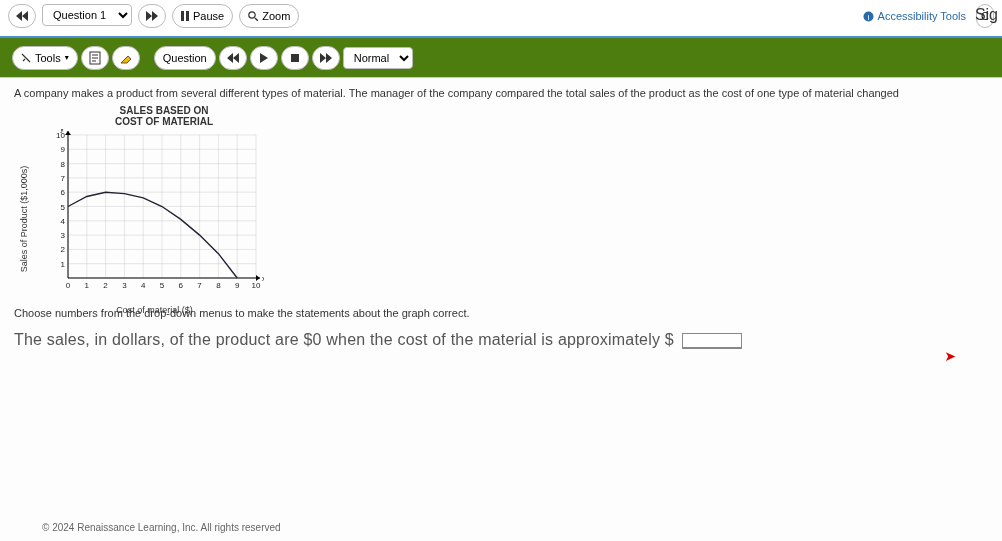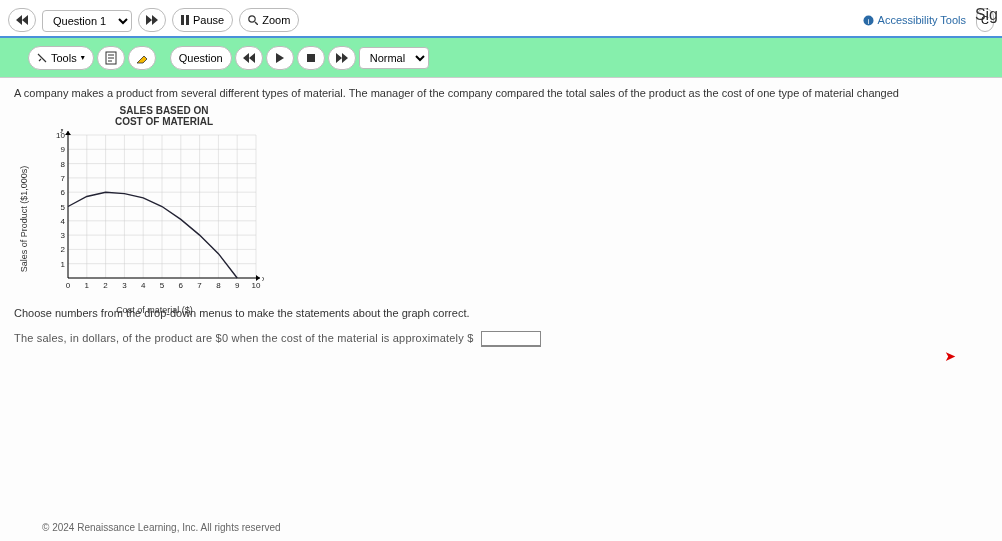--- a/index.html
+++ b/index.html
@@ -1,32 +1,32 @@
 <!DOCTYPE html>
 <html><head>
 <meta charset="utf-8">
 <style>
 * { box-sizing: border-box; margin: 0; padding: 0; }
 body { font-family: Arial, Helvetica, sans-serif; font-size: 12px; color: #333; background: #f5f5f5; width: 1002px; height: 541px; overflow: hidden; position: relative; }
-.topbar { display: flex; align-items: flex-end; gap: 6px; padding: 4px 8px; background: #fff; border-bottom: 2px solid #4a90d9; height: 38px; }
+.topbar { display: flex; align-items: flex-start; gap: 6px; padding: 4px 8px; background: #fff; border-bottom: 2px solid #4a90d9; height: 38px; }
 .btn { display: inline-flex; align-items: center; justify-content: center; gap: 4px; padding: 4px 8px; border: 1px solid #bbb; border-radius: 12px; background: #fff; font-size: 11px; cursor: pointer; min-height: 24px; }
 .btn.square { width: 28px; padding: 4px 0; }
 .select { border: 1px solid #bbb; border-radius: 4px; padding: 3px 6px; font-size: 11px; background: #fff; min-width: 90px; }
 .rightlinks { margin-left: auto; display: flex; align-items: center; gap: 10px; font-size: 11px; color: #2a6aa6; }
 .rightlinks svg { flex: none; }
-.toolbar2 { display: flex; align-items: center; gap: 3px; padding: 6px 28px; background: #86efac; border-bottom: 1px solid #ccc; height: 40px; }
+.toolbar2 { display: flex; align-items: center; gap: 3px; padding: 6px 12px; background: #4d7c0f; border-bottom: 1px solid #ccc; height: 40px; }
 .content { padding: 8px 28px 0 14px; background: #fdfdfd; height: calc(100% - 38px - 40px); overflow: hidden; position: relative; }
 .qtext { font-size: 11px; line-height: 1.35; margin-bottom: 4px; }
 .chart-wrap { margin: 4px 0 6px 30px; }
 .chart-title { font-weight: bold; font-size: 10px; text-align: center; width: 200px; margin-left: 20px; margin-bottom: 2px; line-height: 1.1; white-space: pre-line; }
 .chart-box { position: relative; width: 230px; height: 170px; }
 .ylabel { position: absolute; left: -20px; top: 50%; transform: translateX(-50%) rotate(-90deg); transform-origin: center; font-size: 9px; white-space: nowrap; }
 .xlabel { position: absolute; bottom: -16px; left: 48%; transform: translateX(-50%); font-size: 9px; }
 .instr { font-size: 11px; margin: 8px 0 12px 0; }
-.cutoff { font-size: 11px; color: #555; letter-spacing: .2px; }
+.cutoff { font-size: 16px; color: #555; letter-spacing: .2px; }
 .dd { display: inline-block; width: 60px; height: 16px; border: 1px solid #888; border-bottom: 2px solid #888; vertical-align: middle; margin-left: 4px; background: #fff; }
 .copyright { position: absolute; bottom: 8px; left: 14px; font-size: 10px; color: #666; margin-left: 28px; }
 .sig { position: absolute; right: 4px; top: 6px; font-size: 16px; }
 .cursor { position: absolute; right: 46px; top: 270px; color: #d00; font-size: 14px; pointer-events: none; }
 svg.plot { display: block; }
 .tick-label { font-size: 8px; fill: #222; }
 </style>
 </head>
 <body>
 

